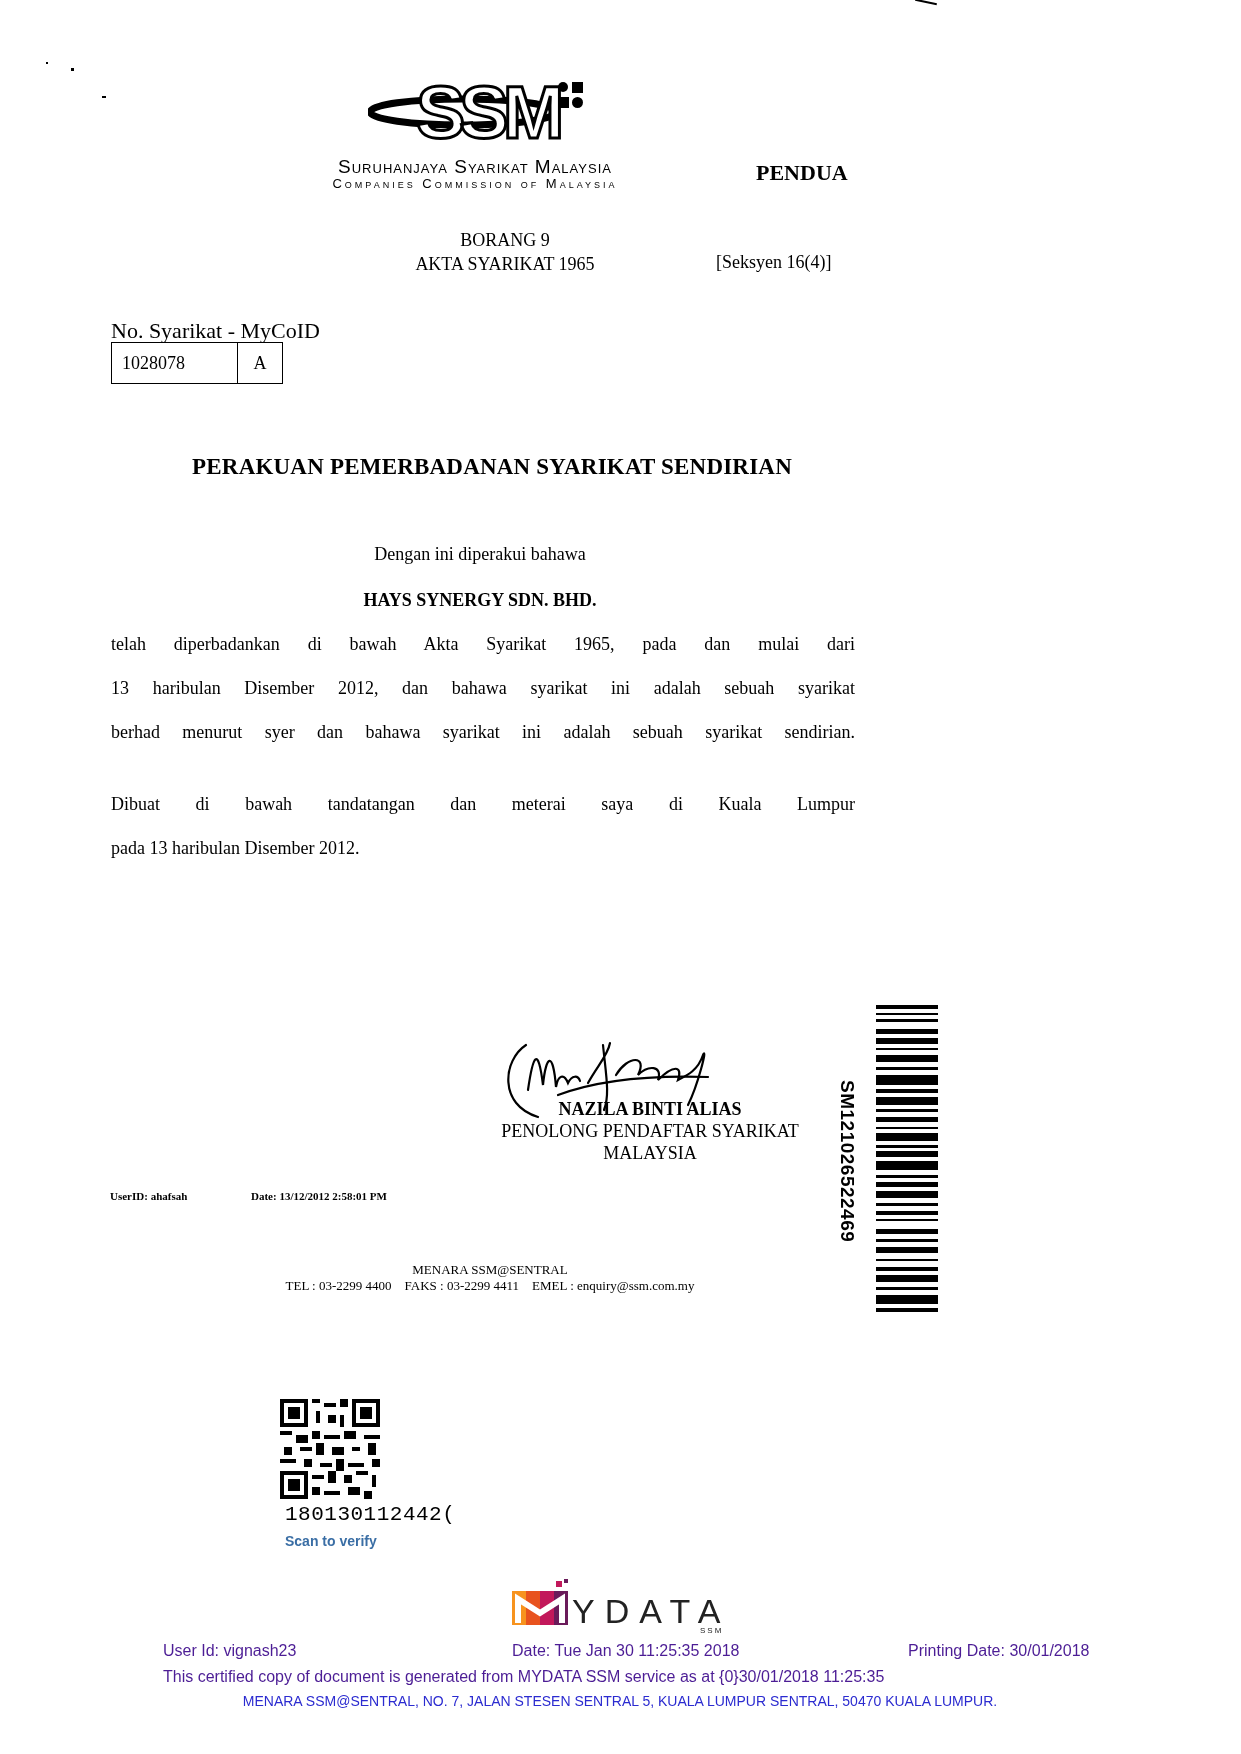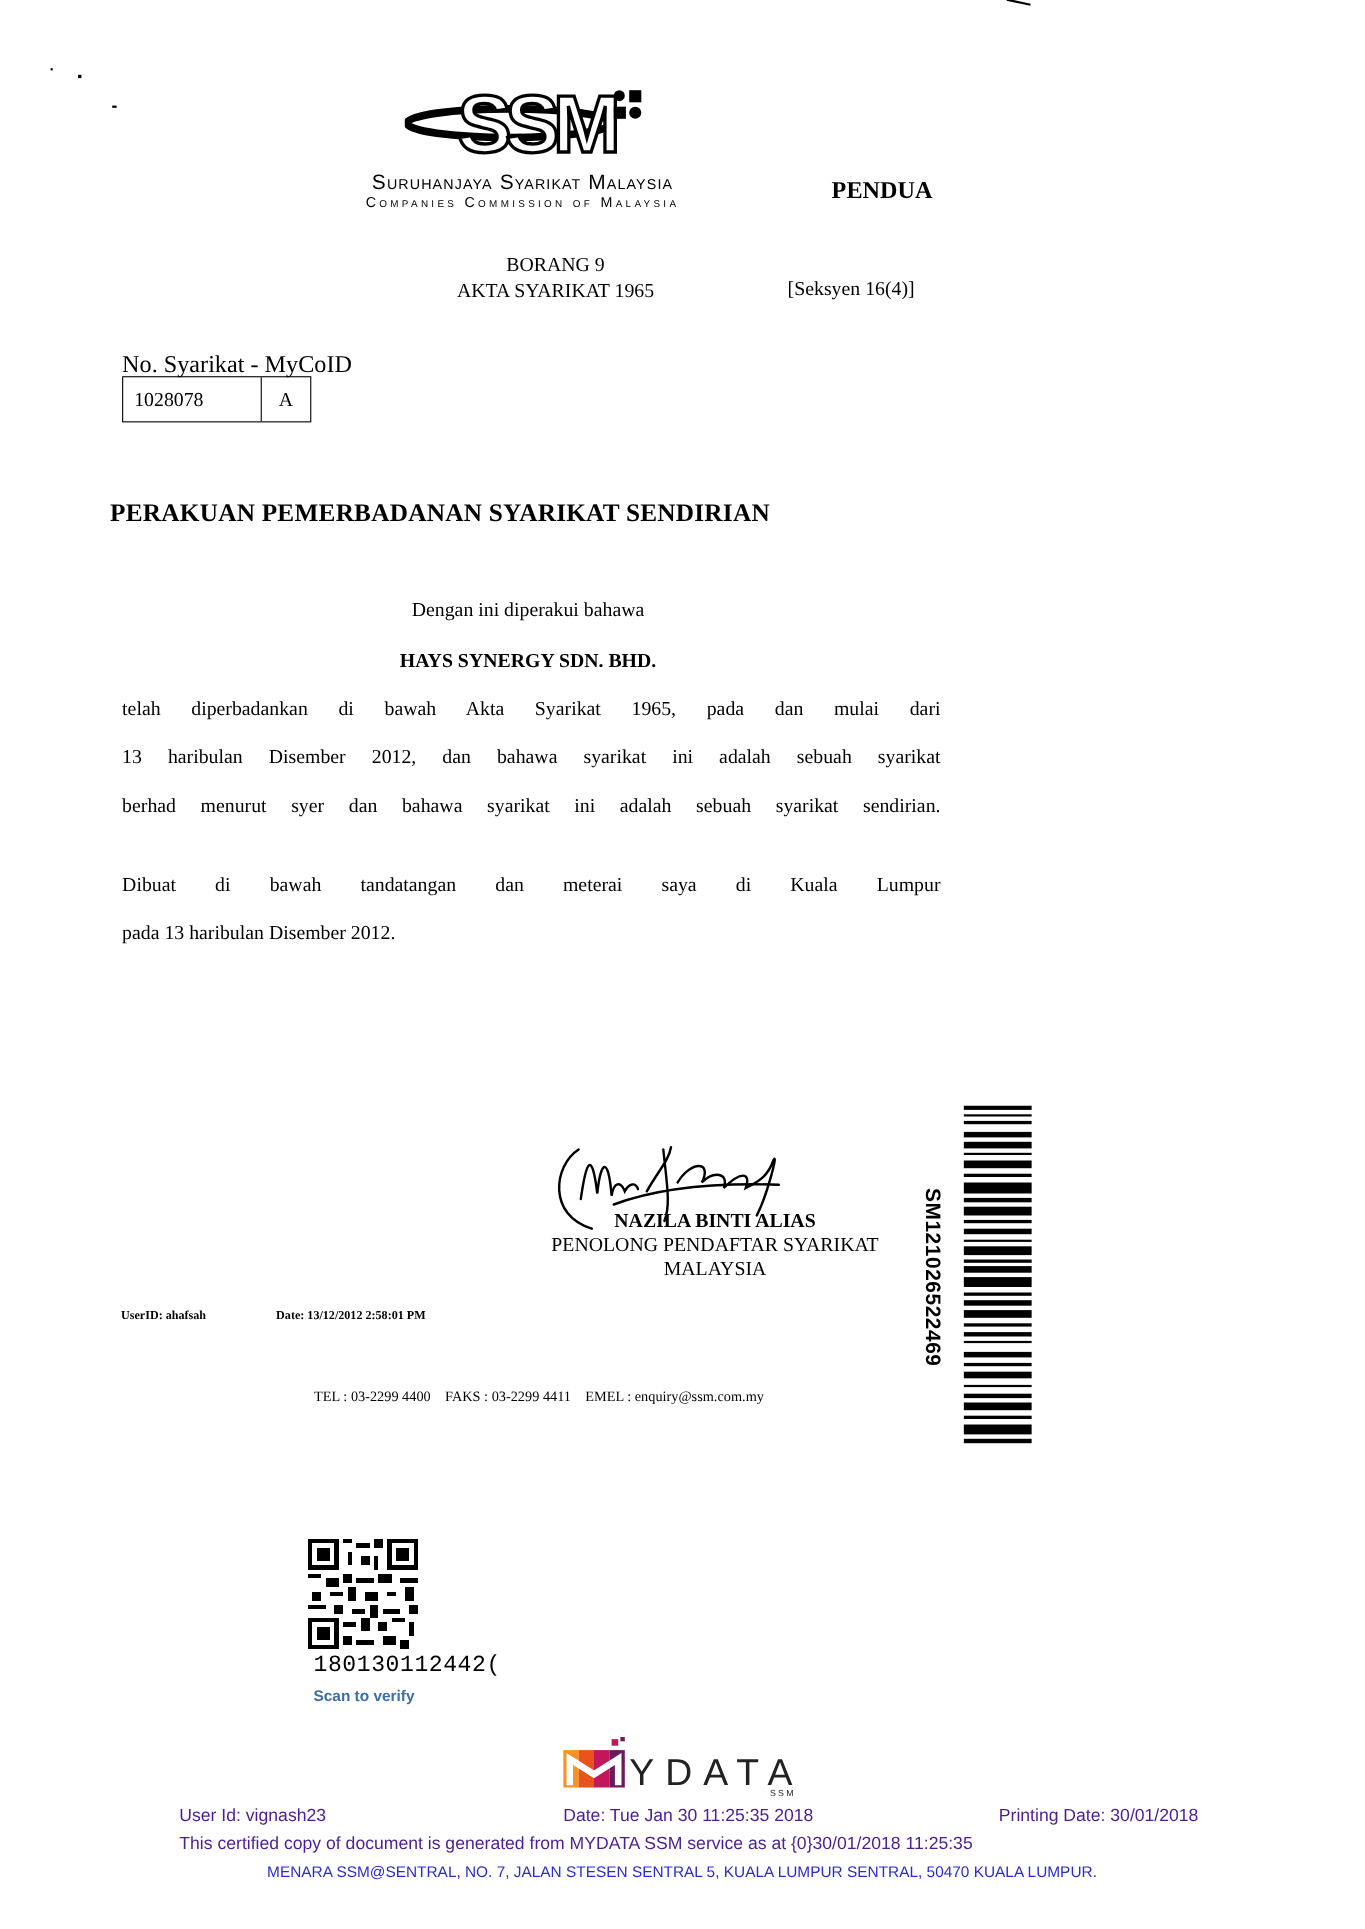--- a/index.html
+++ b/index.html
@@ -17,21 +17,21 @@
   #pendua { left:756px; top:112px; font-size:22px; font-weight:bold;margin-top:48px; }
 
   #borang { left:380px; top:228px; width:250px; font-size:18px; line-height:24px; }
   #seksyen { left:716px; top:252px; font-size:18px;text-align:right; }
 
   #coid-label { left:111px; top:318px; font-size:22px; }
   #coid-box { left:111px; top:342px; height:40px; display:flex; border:1.5px solid #000; }
   #coid-box .c1 { width:115px; padding-left:10px; font-size:18px; line-height:40px; border-right:1.5px solid #000; }
   #coid-box .c2 { width:44px; text-align:center; font-size:18px; line-height:40px; }
 
-  #title { left:100px; top:454px; width:760px; font-size:23px; font-weight:bold; text-align:left; letter-spacing:0.2px; }
+  #title { left:112px; top:454px; width:760px; font-size:23px; font-weight:bold; text-align:center; letter-spacing:0.2px; }
 
   #intro { left:300px; top:544px; width:360px; font-size:18px; text-align:center; }
   #company { left:300px; top:590px; width:360px; font-size:18px; font-weight:bold; text-align:center; }
 
   .para { left:111px; width:744px; font-size:18px; text-align:justify; text-align-last:justify; }
   #p1 { top:634px; }
   #p2 { top:678px; }
   #p3 { top:722px; }
   #p4 { top:794px; word-spacing:12px; }
   #p5 { top:838px; text-align:left; text-align-last:left; }
@@ -124,20 +124,21 @@
 <div class="abs" id="signer">
   <div class="n">NAZILA BINTI ALIAS</div>
   <div>PENOLONG PENDAFTAR SYARIKAT</div>
   <div>MALAYSIA</div>
 </div>
 
 <div class="abs" id="userid-old">UserID: ahafsah</div>
 <div class="abs" id="date-old">Date: 13/12/2012 2:58:01 PM</div>
 
 <div class="abs" id="ssm-address">
+  <div>MENARA SSM@SENTRAL</div>
   <div style="white-space:pre;">TEL : 03-2299 4400    FAKS : 03-2299 4411    EMEL : enquiry@ssm.com.my</div>
 </div>
 
 <div class="abs" id="barcode">
   <svg width="62" height="310" viewBox="0 0 62 310">
     <g fill="#000">
       <rect x="0" y="0" width="62" height="4"></rect>
         <rect x="0" y="8" width="62" height="2"></rect>
         <rect x="0" y="14" width="62" height="3"></rect>
       <rect x="0" y="24" width="62" height="5"></rect>

